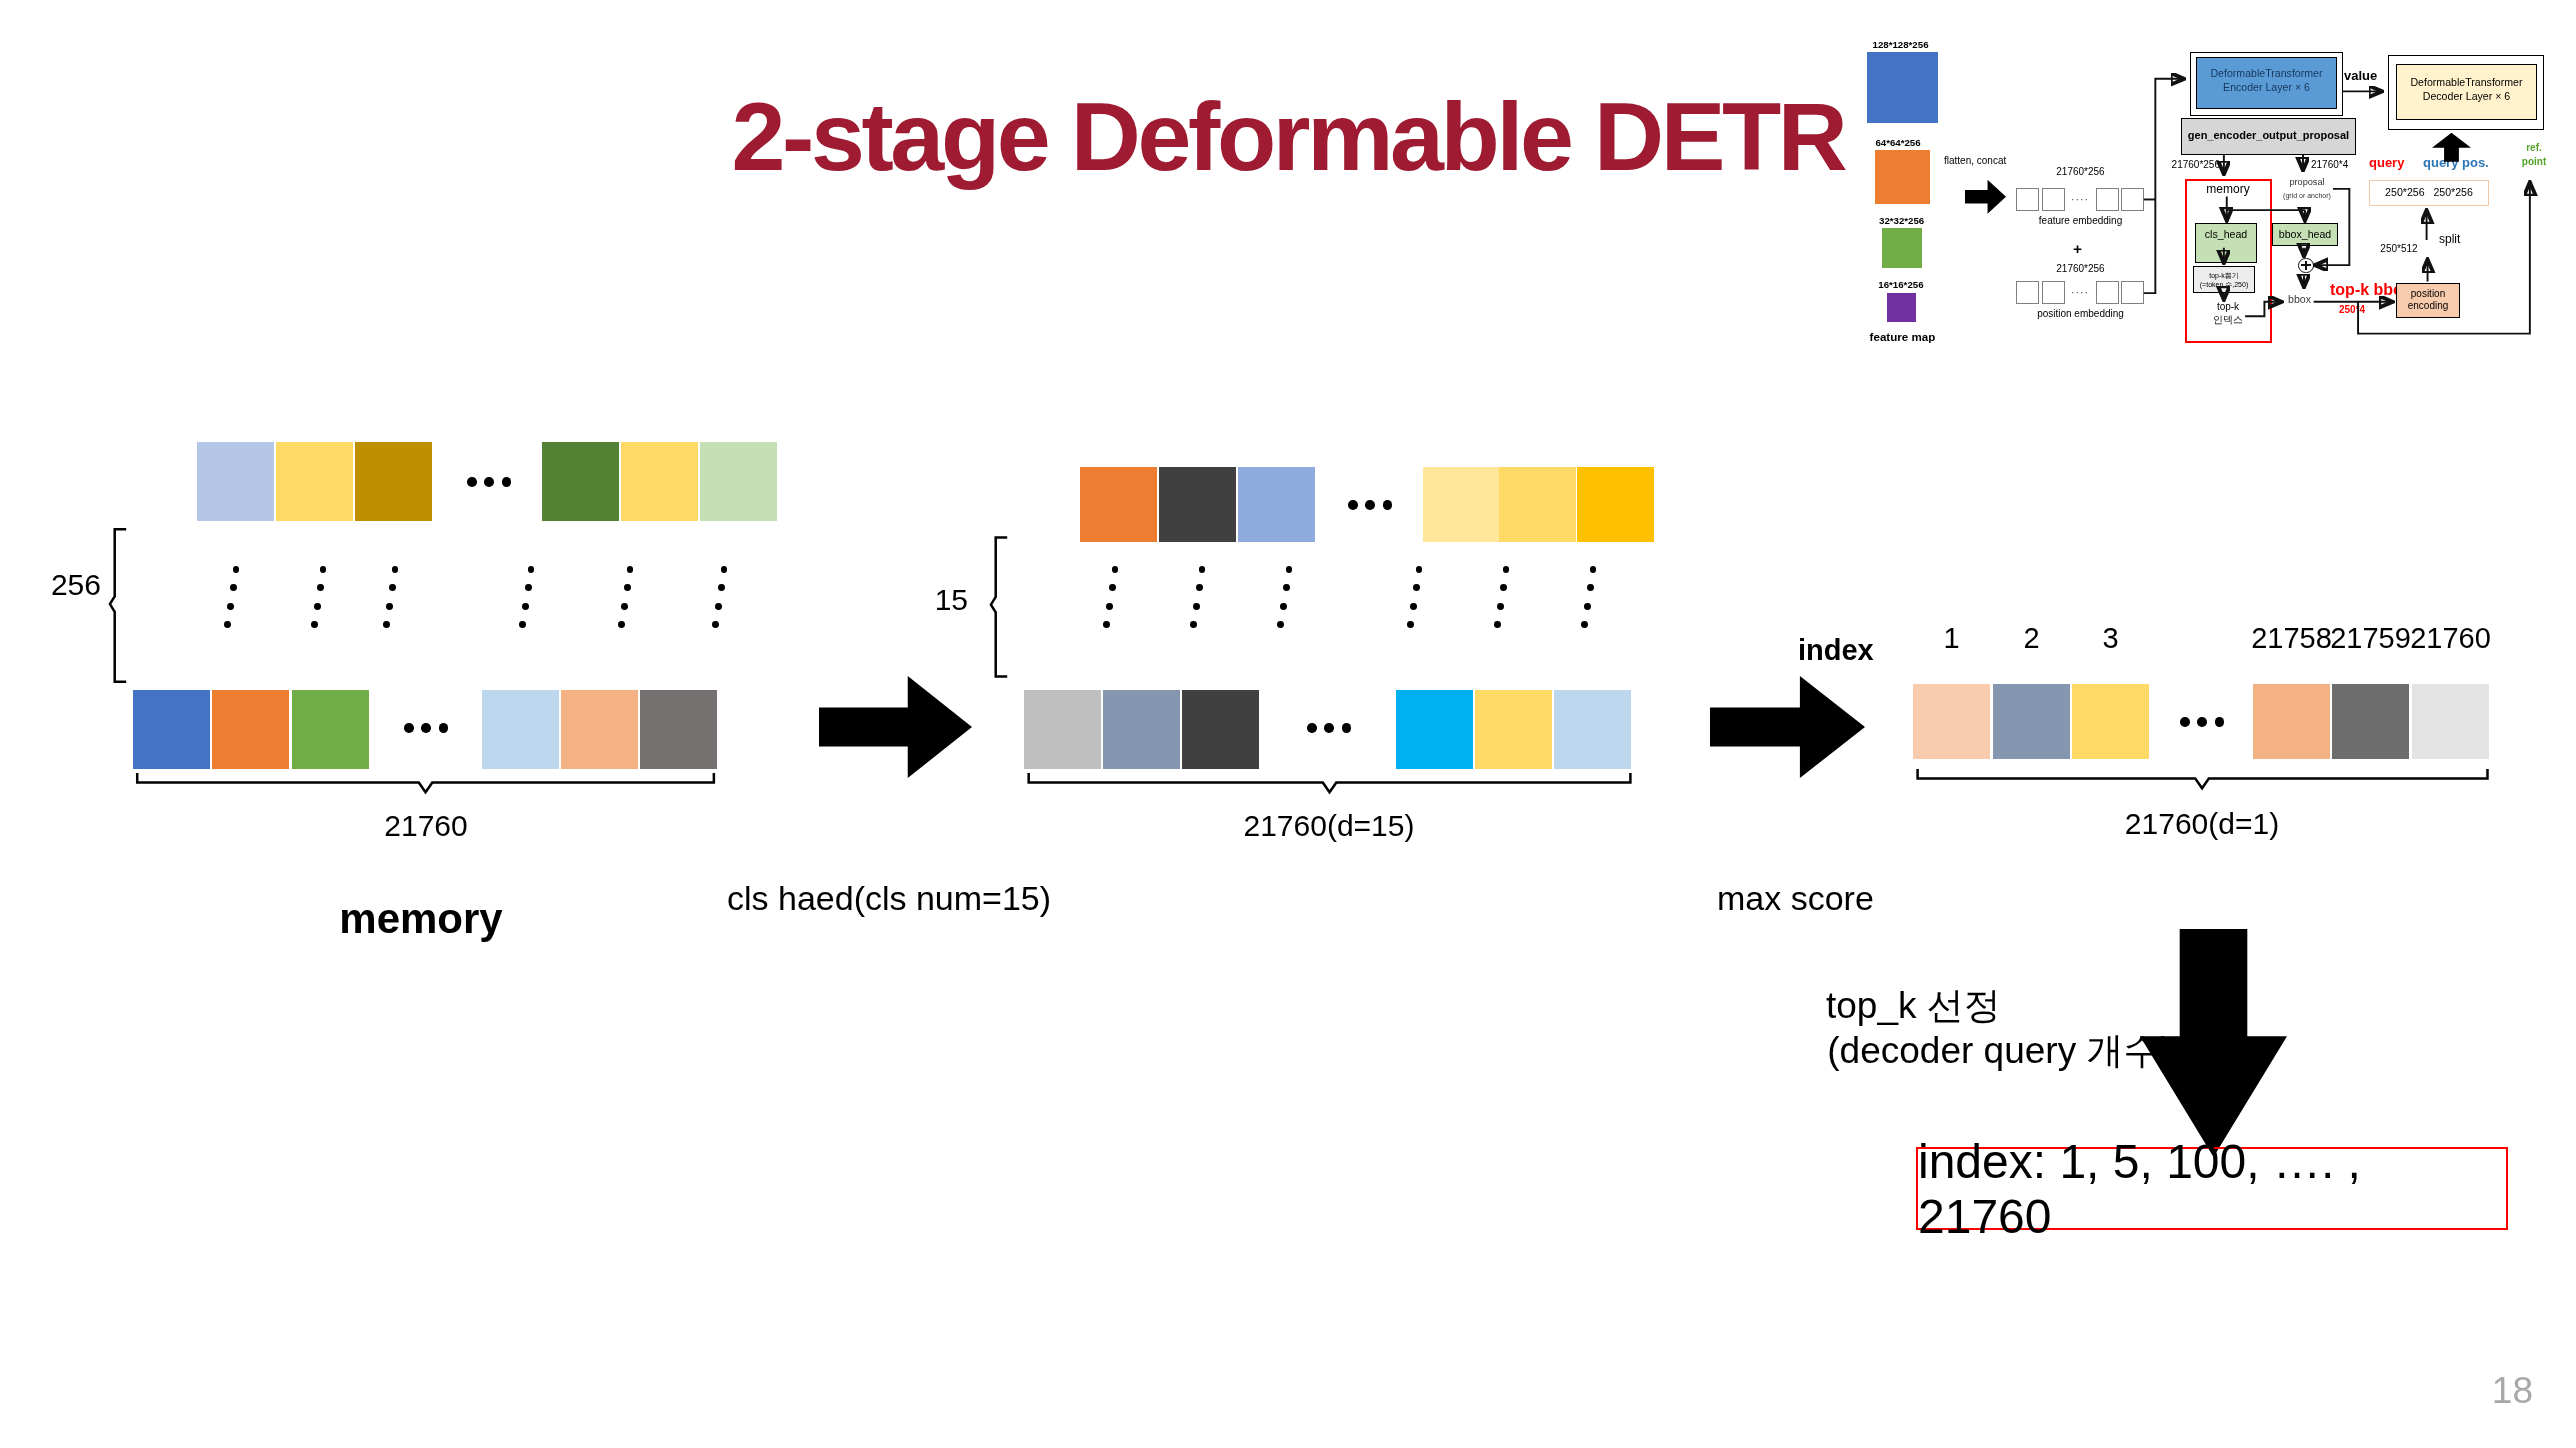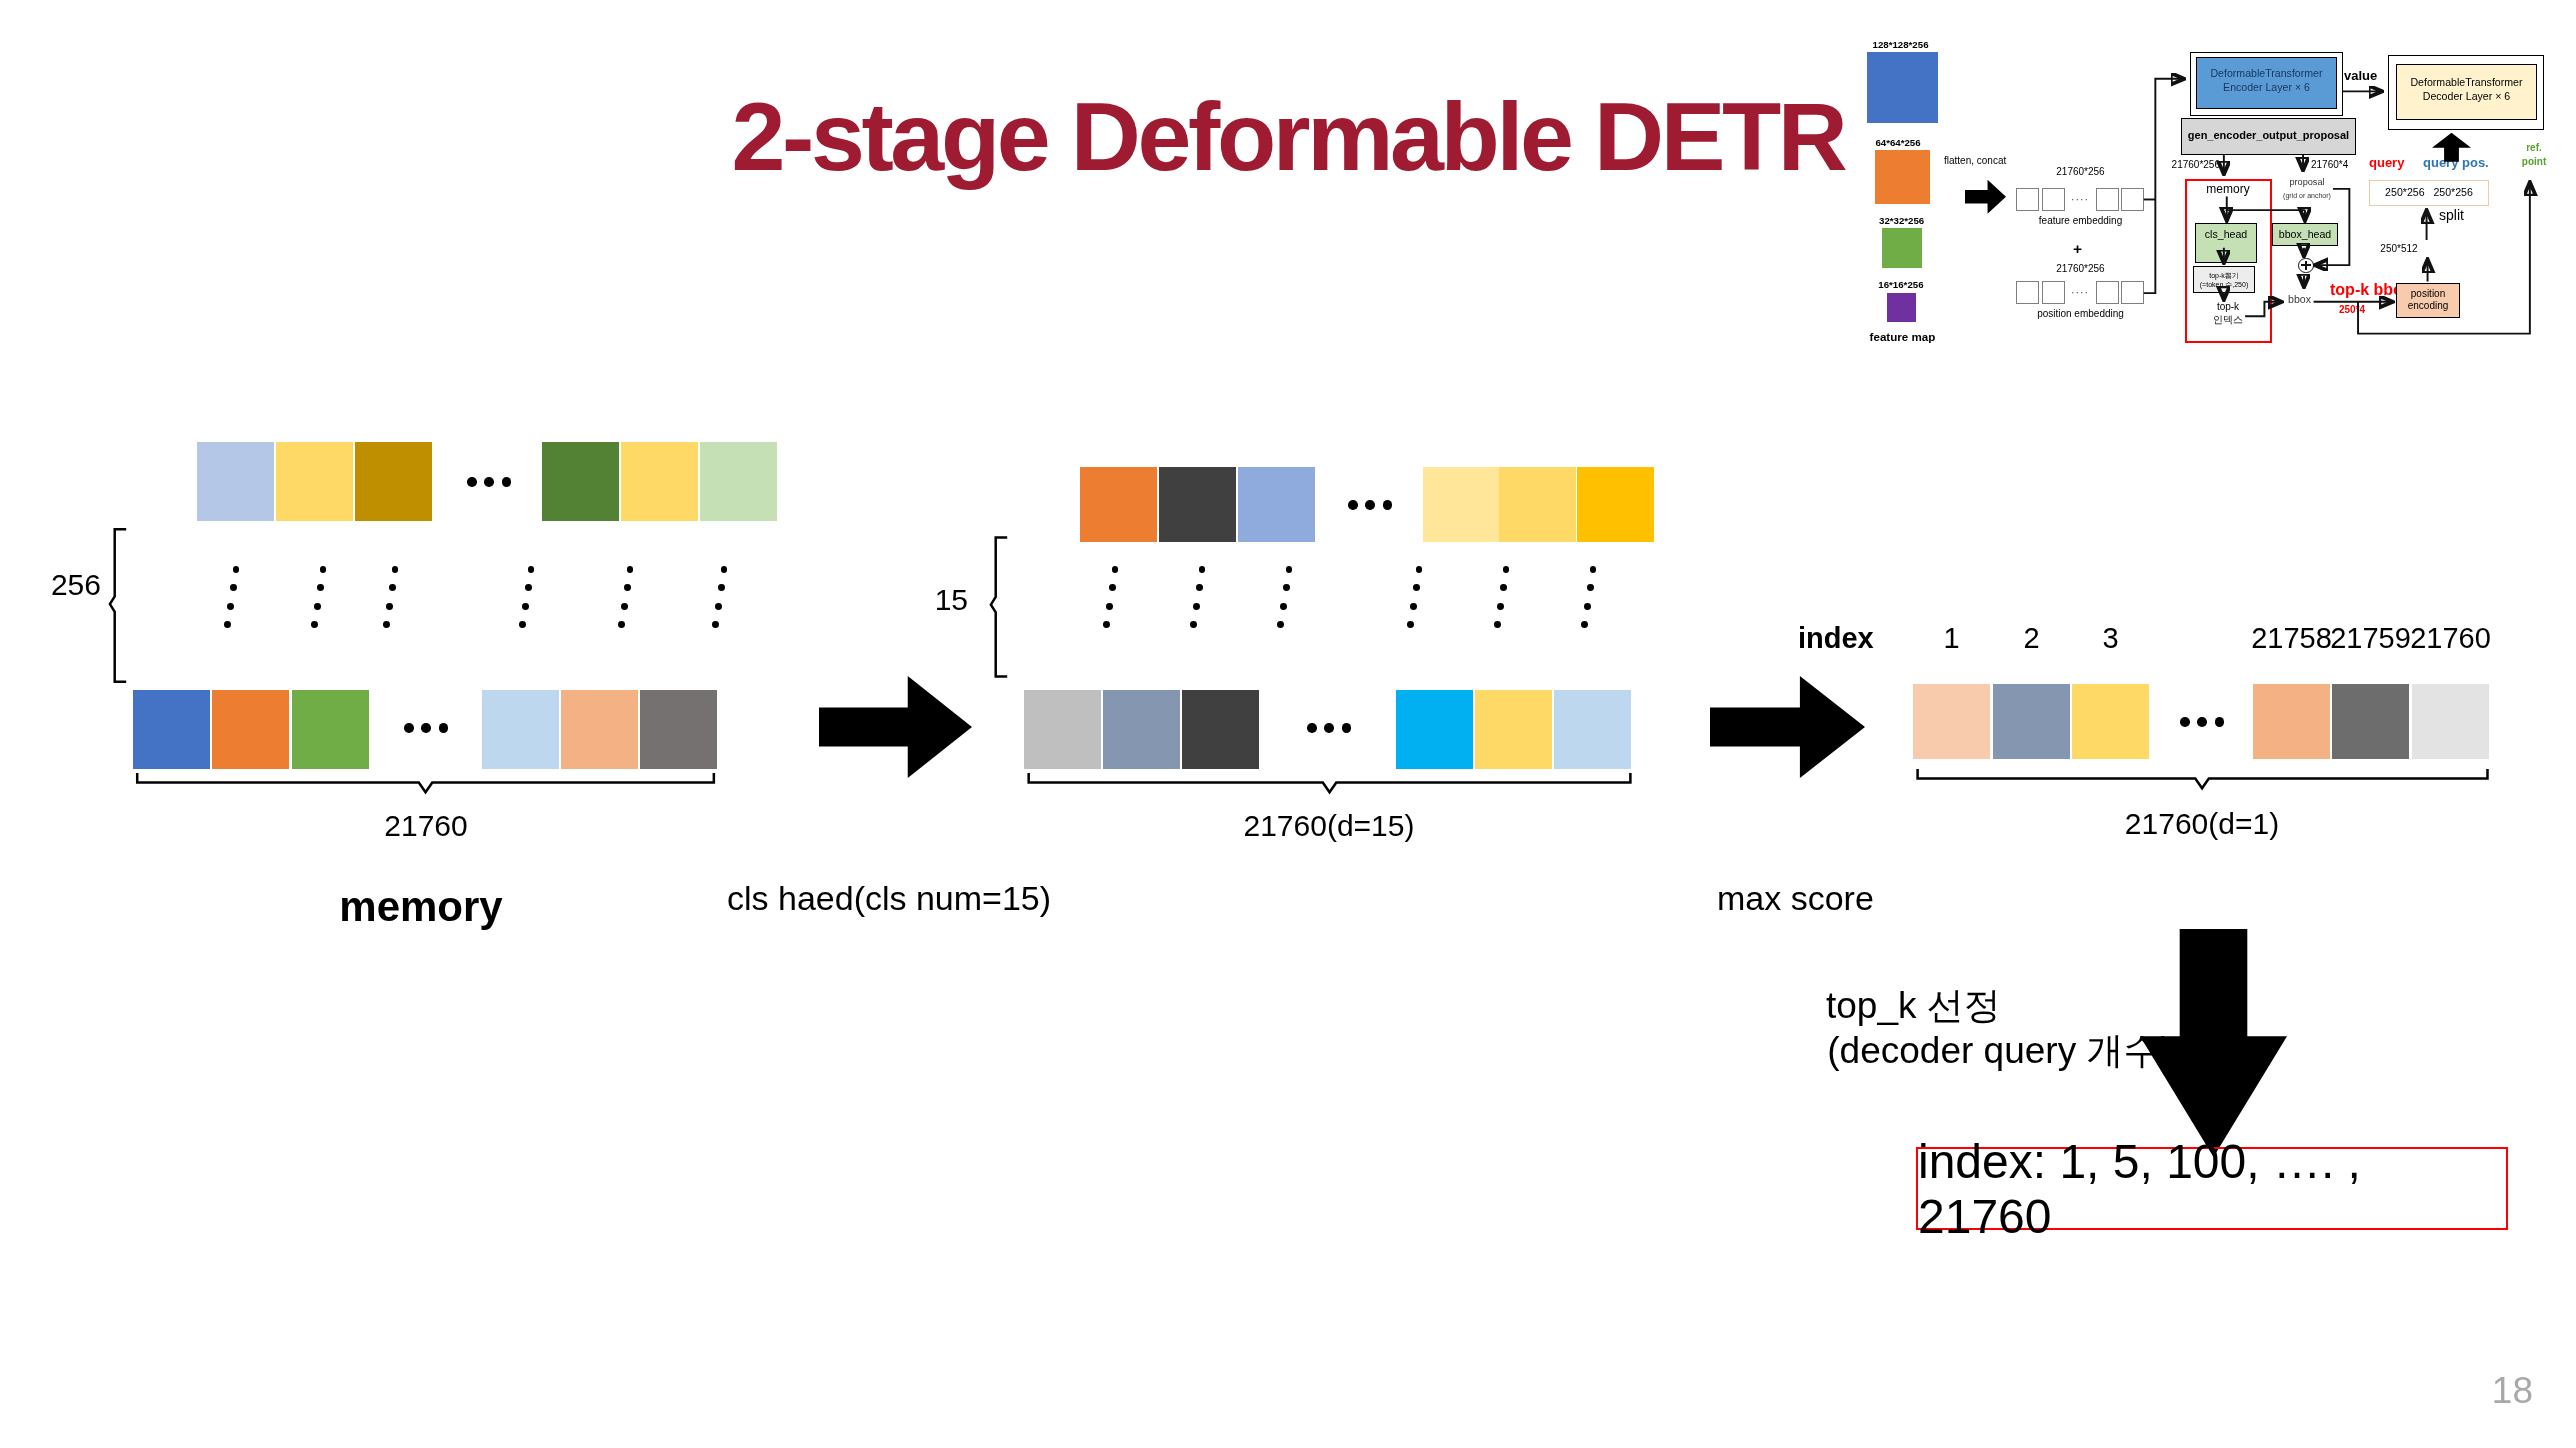--- a/index.html
+++ b/index.html
@@ -19,21 +19,21 @@
   
   .vdots{position:absolute;width:15.5px;height:64px;}
   .vdots i{position:absolute;width:6.8px;height:6.8px;border-radius:50%;background:#000;}
   .vdots i:nth-child(1){left:8.7px;top:0;}
   .vdots i:nth-child(2){left:5.8px;top:18.4px;}
   .vdots i:nth-child(3){left:2.9px;top:37px;}
   .vdots i:nth-child(4){left:0;top:55px;}
   
   .dim{position:absolute;font-size:30px;}
   .idxnum{position:absolute;font-size:29px;text-align:center;width:135px;}
-  .caption{position:absolute;font-weight:700;}
+  .caption{position:absolute;font-weight:700;margin-top:12px;}
   .step{position:absolute;font-size:34px;}
   
   .arrow-right{position:absolute;background:#000;
       clip-path:polygon(0 31%,58% 31%,58% 0,100% 50%,58% 100%,58% 69%,0 69%);}
   .arrow-down{position:absolute;background:#000;
       clip-path:polygon(27% 0,73% 0,73% 47%,100% 47%,50% 100%,0 47%,27% 47%);}
   
   #result-box{left:1916px;top:1147px;width:588px;height:79px;border:2.9px solid #ff0000;
       display:flex;align-items:center;justify-content:center;font-size:48px;}
   #page-number{right:43px;top:1370px;font-size:37px;color:#a8a8a8;}
@@ -130,21 +130,21 @@
   </div>
   <div class="plus-circle" style="left:439px;top:248px"></div>
   <div class="abs" style="left:429px;top:283px;font-size:10.6px;color:#3a3a3a">bbox</div>
   <div class="abs" style="left:471px;top:271px;font-size:16px;font-weight:700;color:#ff0000">top-k bbox</div>
   <div class="abs" style="left:480px;top:294px;font-size:10px;font-weight:700;color:#ff0000">250*4</div>
   <div class="obox posencbox" style="left:537px;top:273px;width:64px;height:35px">
     <div>position</div>
     <div>encoding</div>
   </div>
   <div class="abs" style="left:511px;top:233px;width:58px;text-align:center">250*512</div>
-  <div class="abs" style="left:580px;top:197px;font-size:14px">split</div>
+  <div class="abs" style="left:580px;top:222px;font-size:12px">split</div>
   <div class="obox qbox" style="left:510px;top:170px;width:120px;height:26px">250*256   250*256</div>
   <div class="abs" style="left:510px;top:145px;font-size:13px;font-weight:700;color:#ff0000">query</div>
   <div class="abs" style="left:564px;top:145px;font-size:13px;font-weight:700;color:#2e75b6">query pos.</div>
   <div class="abs two-line" style="left:653px;top:131px;width:44px;font-size:10px;font-weight:700;color:#55a32a;line-height:14.5px">
     <div>ref.</div>
     <div>point</div>
   </div>
   <div class="abs" style="left:485px;top:58px;font-size:13px;font-weight:700">value</div>
 
   <div class="obox outer" style="left:529px;top:45px;width:156px;height:75px"></div>

